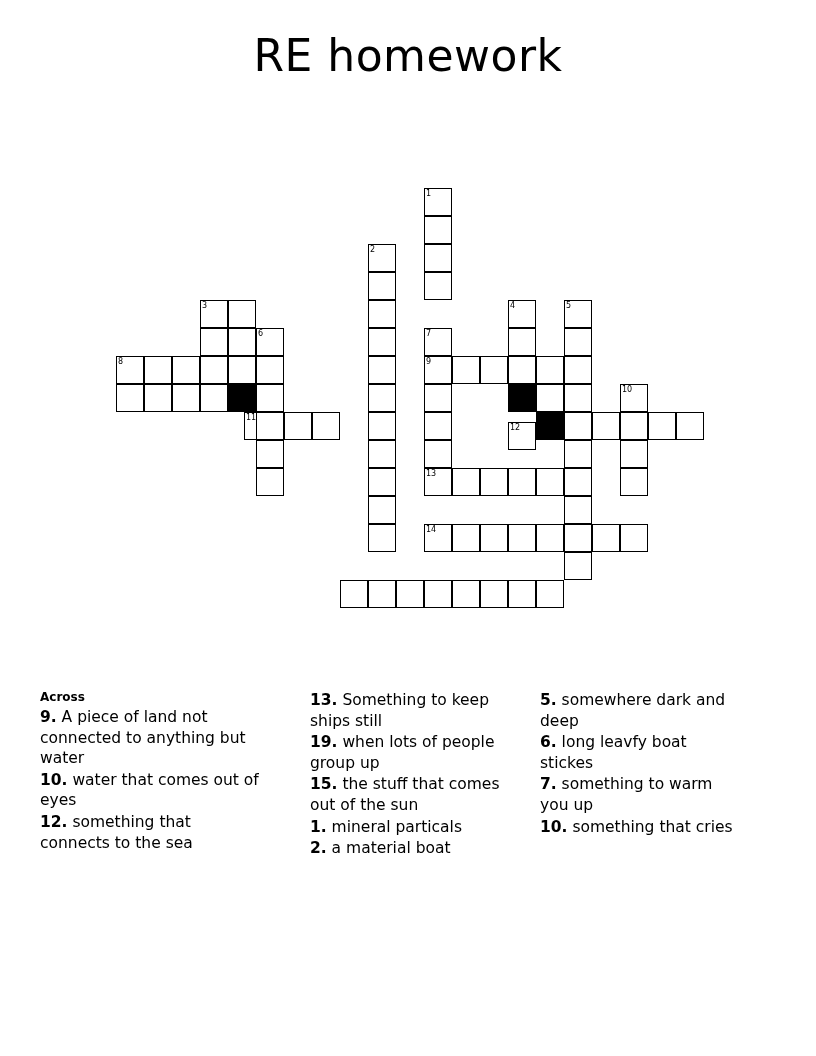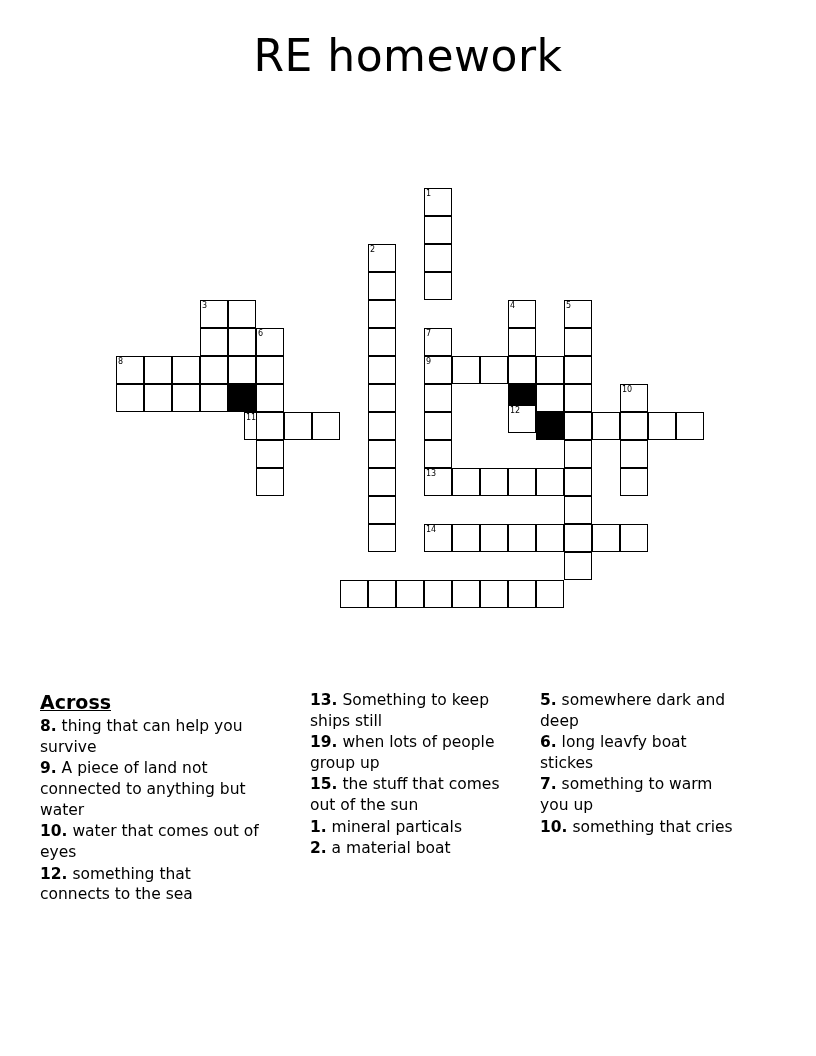--- a/index.html
+++ b/index.html
@@ -62,22 +62,21 @@
     width: 240px;
     box-sizing: border-box;
     padding-right: 16px;
     font-size: 15.5px;
     line-height: 1.33;
   }
   .clue-col.col2 { padding-left: 30px; }
   .clue-col.col3 { padding-left: 20px; }
   .heading {
     font-weight: bold;
-    text-decoration: underline;
-    font-size: 19px;
+    font-size: 12px;
     margin-bottom: 1px;
     display: block;
   }
   .clue {
     display: block;
     margin-bottom: 1px;
   }
   .clue b {
     font-weight: bold;
   }
@@ -156,21 +155,21 @@
     <div class="cell" style="left: 620px; top: 304px;">
       <span class="num">10</span>
     </div>
     <div class="cell" style="left: 244px; top: 332px;">
       <span class="num">11</span>
     </div>
     <div class="cell" style="left: 256px; top: 332px;"></div>
     <div class="cell" style="left: 284px; top: 332px;"></div>
     <div class="cell" style="left: 312px; top: 332px;"></div>
     <div class="cell" style="left: 424px; top: 332px;"></div>
-    <div class="cell" style="left: 508px; top: 325px;">
+    <div class="cell" style="left: 508px; top: 342px;">
       <span class="num">12</span>
     </div>
     <div class="cell black" style="left: 536px; top: 332px;"></div>
     <div class="cell" style="left: 564px; top: 332px;"></div>
     <div class="cell" style="left: 592px; top: 332px;"></div>
     <div class="cell" style="left: 620px; top: 332px;"></div>
     <div class="cell" style="left: 648px; top: 332px;"></div>
     <div class="cell" style="left: 676px; top: 332px;"></div>
     <div class="cell" style="left: 256px; top: 360px;"></div>
     <div class="cell" style="left: 424px; top: 360px;"></div>
@@ -208,21 +207,20 @@
     <div class="cell" style="left: 424px; top: 500px;"></div>
     <div class="cell" style="left: 452px; top: 500px;"></div>
     <div class="cell" style="left: 480px; top: 500px;"></div>
     <div class="cell" style="left: 508px; top: 500px;"></div>
     <div class="cell" style="left: 536px; top: 500px;"></div>
   </div>
 
 <div id="clues">
   <div class="clue-col col1">
     <span class="heading">Across</span>
-    <span class="clue"><b>8.</b><span> thing that can help you survive</span></span>
     <span class="clue"><b>9.</b><span> A piece of land not connected to anything but water</span></span>
     <span class="clue"><b>10.</b><span> water that comes out of eyes</span></span>
     <span class="clue"><b>12.</b><span> something that connects to the sea</span></span>
   </div>
   <div class="clue-col col2">
     <span class="clue"><b>13.</b><span> Something to keep ships still</span></span>
     <span class="clue"><b>19.</b><span> when lots of people group up</span></span>
     <span class="clue"><b>15.</b><span> the stuff that comes out of the sun</span></span>
     <span class="clue"><b>1.</b><span> mineral particals</span></span>
     <span class="clue"><b>2.</b><span> a material boat</span></span>

